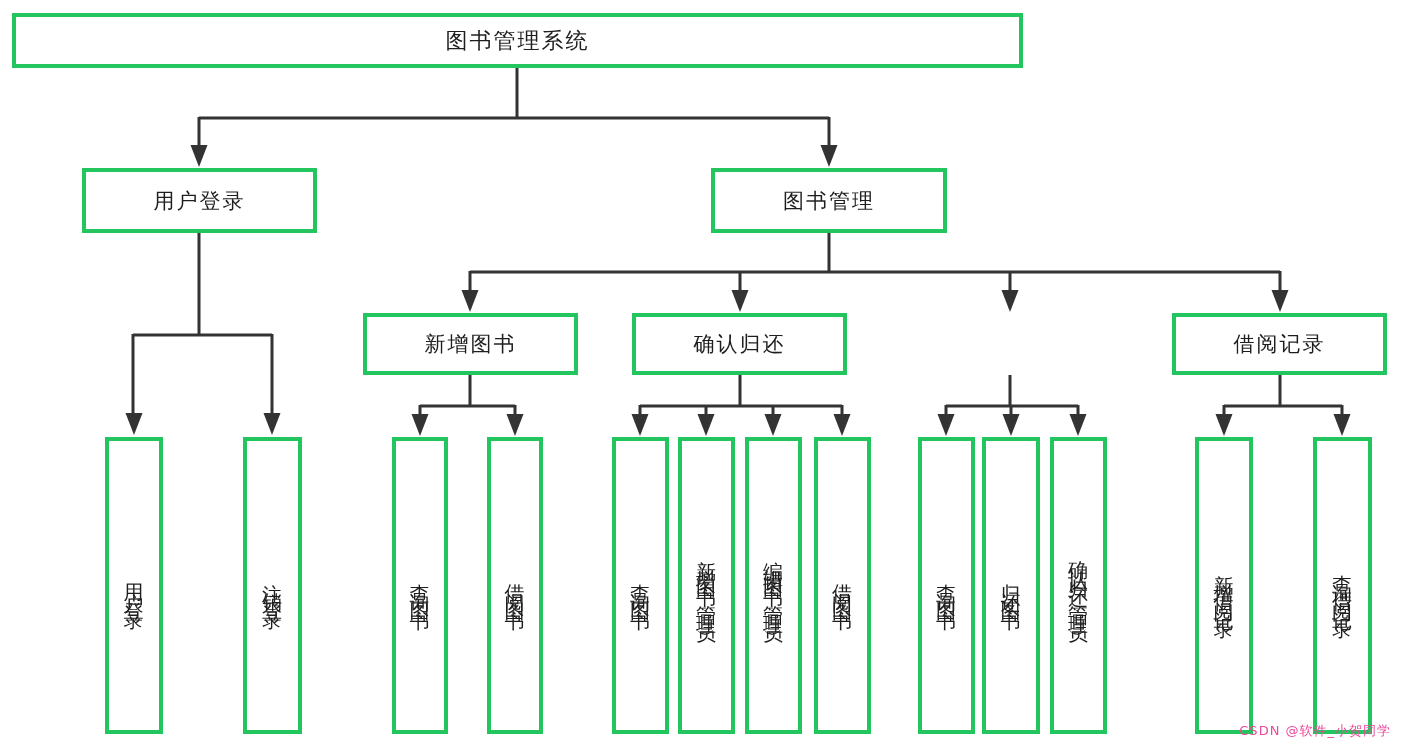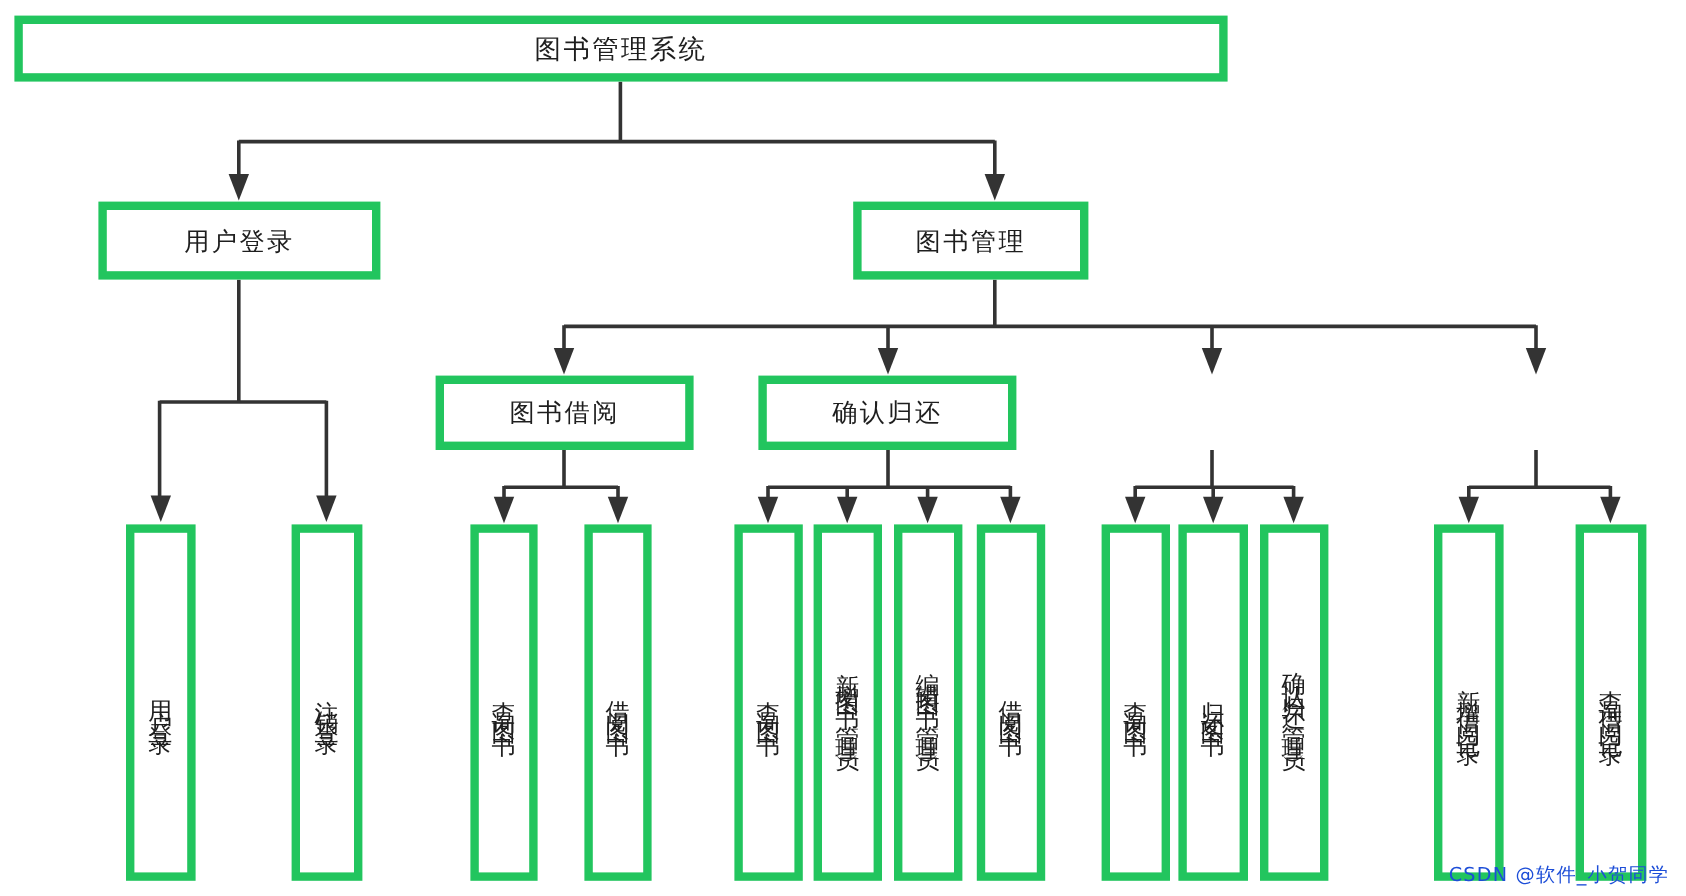--- a/index.html
+++ b/index.html
@@ -18,21 +18,21 @@
   .wires {
     position: absolute;
     left: 0;
     top: 0;
     pointer-events: none;
   }
   .box {
     position: absolute;
     box-sizing: border-box;
     background: #ffffff;
-    border: 7px solid #22c55e;
+    border: 4px solid #22c55e;
     display: flex;
     align-items: center;
     justify-content: center;
     color: #1e1e1e;
   }
   .box.h span {
     font-size: 21px;
     letter-spacing: 2px;
     white-space: nowrap;
   }
@@ -44,22 +44,22 @@
     text-orientation: mixed;
     font-size: 20px;
     letter-spacing: 9px;
     line-height: 1;
     white-space: nowrap;
   }
   .watermark {
     position: absolute;
     right: 14px;
     bottom: 7px;
-    font-size: 16px;
-    color: #1d4ed8;
+    font-size: 13px;
+    color: #ec4899;
     letter-spacing: 1px;
     white-space: nowrap;
     z-index: 5;
     margin-left: 16px;
   }
 </style>
 </head>
 <body>
 
 <div class="canvas">
@@ -87,29 +87,32 @@
       <polygon points="1333.5,414 1350.5,414 1342,436" fill="#333333"></polygon>
     </svg>
 
   <div class="box h root" style="left:12px;top:13px;width:1011px;height:55px">
     <span>图书管理系统</span>
   </div>
 
   <div class="box h" style="left:82px;top:168px;width:235px;height:65px">
     <span>用户登录</span>
   </div>
-  <div class="box h" style="left:711px;top:168px;width:196px;height:65px">
+  <div class="box h" style="left:711px;top:168px;width:236px;height:65px">
     <span>图书管理</span>
   </div>
 
   <div class="box h" style="left:363px;top:313px;width:215px;height:62px">
-    <span>图书借阅</span>
+    <span>新增图书</span>
   </div>
   <div class="box h" style="left:632px;top:313px;width:215px;height:62px">
     <span>确认归还</span>
+  </div>
+  <div class="box h" style="left:1172px;top:313px;width:215px;height:62px">
+    <span>借阅记录</span>
   </div>
 
   <div class="box v" style="left:105px;top:437px;width:58px;height:297px">
     <span>用户登录</span>
   </div>
   <div class="box v" style="left:243px;top:437px;width:59px;height:297px">
     <span>注销登录</span>
   </div>
 
   <div class="box v" style="left:392px;top:437px;width:56px;height:297px">

